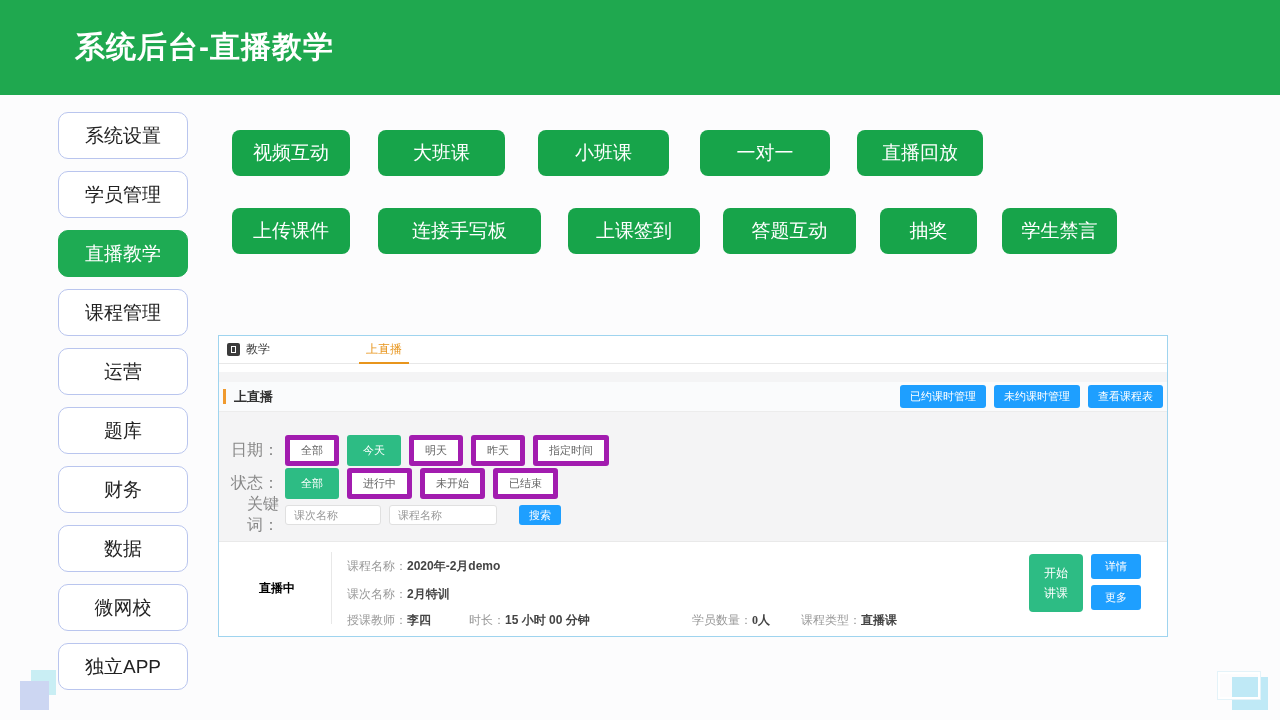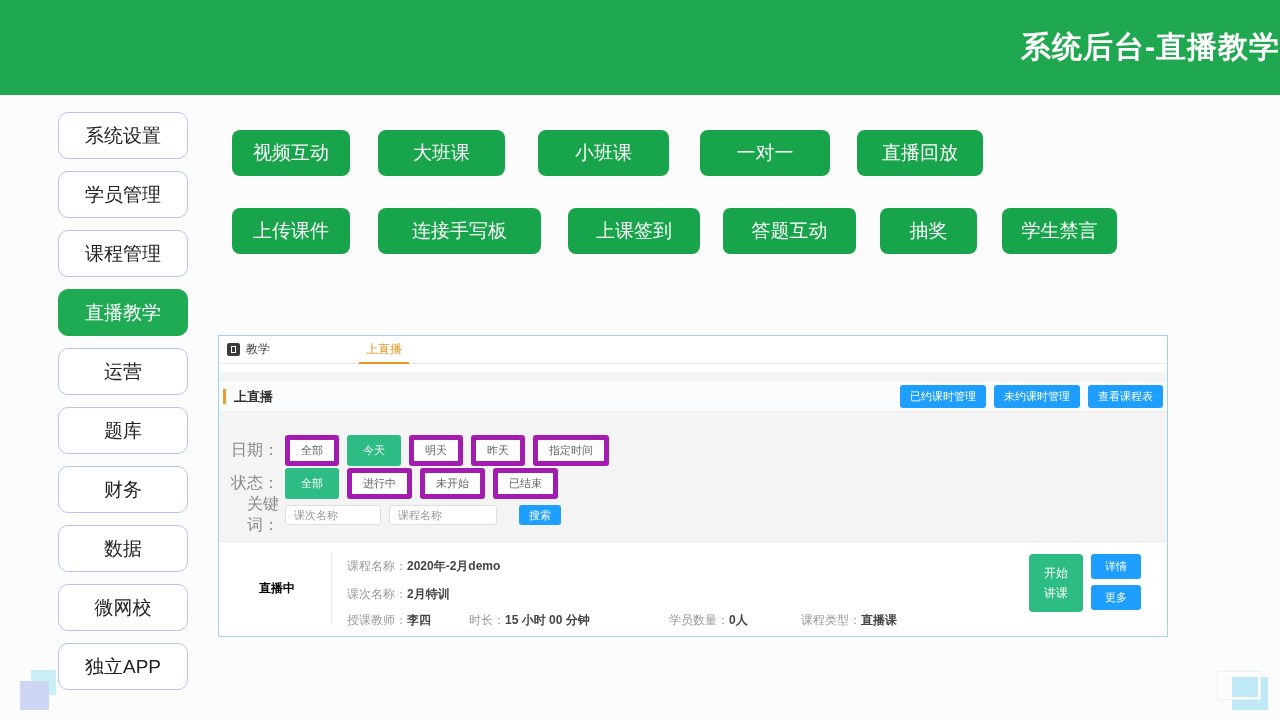--- a/index.html
+++ b/index.html
@@ -1,20 +1,20 @@
 <!DOCTYPE html>
 <html><head>
 <meta charset="utf-8">
 <style>
   * { margin:0; padding:0; box-sizing:border-box; }
   html,body { width:1280px; height:720px; overflow:hidden; }
   body { font-family:"Liberation Sans","DejaVu Sans",sans-serif; background:#fcfcfd; position:relative; }
 
   
-  .header { position:absolute; left:0; top:0; width:1280px; height:95px; background:#1fa84f; display:flex; align-items:center;justify-content:flex-end; }
+  .header { position:absolute; left:0; top:0; width:1280px; height:95px; background:#1fa84f; display:flex; align-items:center; }
   .header-title { color:#fff; font-size:30px; font-weight:700; letter-spacing:1px; margin-left:75px; }
 
   
   .sidebar { position:absolute; left:58px; top:112px; width:130px; }
   .side-item { height:47px; margin-bottom:12px; background:#fff; border:1px solid #b9c5ee; border-radius:10px; display:flex; align-items:center; justify-content:center; font-size:19px; color:#222; cursor:pointer; }
   .side-item.active { background:#1eab53; border-color:#1eab53; color:#fff; }
 
   
   .feat-btn { position:absolute; height:46px; background:#17a44a; border:none; border-radius:8px; color:#fff; font-size:19px; display:flex; align-items:center; justify-content:center; font-family:inherit; cursor:pointer; }
 
@@ -62,22 +62,22 @@
 </head>
 <body>
 
 <div class="header">
   <div class="header-title">系统后台-直播教学</div>
 </div>
 
 <div class="sidebar">
   <div class="side-item">系统设置</div>
   <div class="side-item">学员管理</div>
+  <div class="side-item active">直播教学</div>
   <div class="side-item">课程管理</div>
-  <div class="side-item active">直播教学</div>
   <div class="side-item">运营</div>
   <div class="side-item">题库</div>
   <div class="side-item">财务</div>
   <div class="side-item">数据</div>
   <div class="side-item">微网校</div>
   <div class="side-item">独立APP</div>
 </div>
 
 <button class="feat-btn" style="left:232px; top:130px; width:118px;">视频互动</button>
 <button class="feat-btn" style="left:378px; top:130px; width:127px;">大班课</button>
@@ -154,21 +154,21 @@
       <div class="c-line" style="top:44px;">
         <span class="lbl">课次名称：</span><span class="val">2月特训</span>
       </div>
 
       <div class="meta-item" style="left:128px;">
         <span class="lbl">授课教师：</span><span class="val">李四</span>
       </div>
       <div class="meta-item" style="left:250px;">
         <span class="lbl">时长：</span><span class="val">15 小时 00 分钟</span>
       </div>
-      <div class="meta-item" style="left:450px;">
+      <div class="meta-item" style="left:473px;font-family:Liberation Serif, serif;">
         <span class="lbl">学员数量：</span><span class="val">0人</span>
       </div>
       <div class="meta-item" style="left:582px;">
         <span class="lbl">课程类型：</span><span class="val">直播课</span>
       </div>
 
       <button class="start-btn">开始讲课</button>
       <button class="blue-btn detail-btn">详情</button>
       <button class="blue-btn more-btn">更多</button>
     </div>

